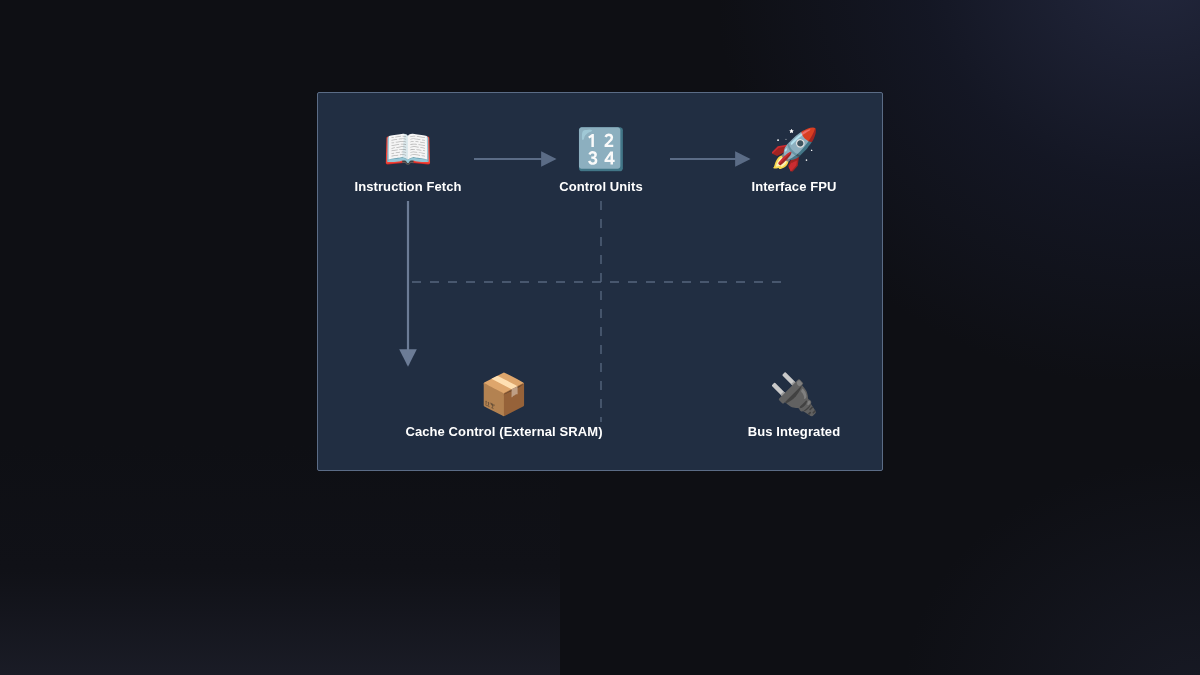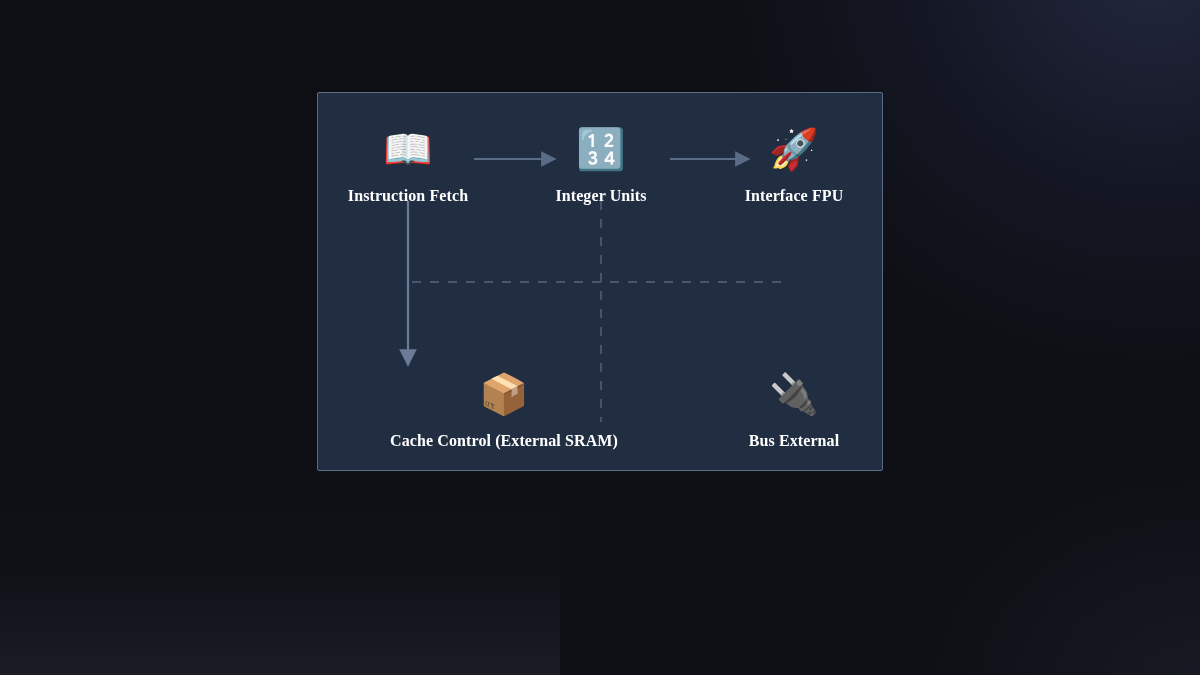--- a/index.html
+++ b/index.html
@@ -66,23 +66,23 @@
   }
   .node .glyph {
     font-size:40px;
     line-height:52px;
     height:52px;
     display:block;
     filter:none;
     user-select:none;
   }
   .node .label {
-    margin-top:12px;
-    font-family:Liberation Serif, serif;
-    font-size:16px;
+    margin-top:4px;
+    font-family:Liberation Sans, sans-serif;
+    font-size:13px;
     font-weight:bold;
     color:#ffffff;
     letter-spacing:0.1px;
     white-space:nowrap;
   }
 
   
   #footer {
     position:absolute;
     left:0; bottom:0;
@@ -121,36 +121,36 @@
       <line x1="90" y1="108" x2="90" y2="272" stroke="#6c7c96" stroke-width="2.2" marker-end="url(#ahd)"></line>
     </svg>
 
     <div class="node" style="left:90px; top:30px;">
       <span class="glyph">📖</span>
       <span class="label">Instruction Fetch</span>
     </div>
 
     <div class="node" style="left:283px; top:30px;">
       <span class="glyph">🔢</span>
-      <span class="label">Integer Units</span>
+      <span class="label">Control Units</span>
     </div>
 
     <div class="node" style="left:476px; top:30px;">
       <span class="glyph">🚀</span>
       <span class="label">Interface FPU</span>
     </div>
 
     <div class="node" style="left:186px; top:275px; width:260px; margin-left:-130px;">
       <span class="glyph">📦</span>
       <span class="label">Cache Control (External SRAM)</span>
     </div>
 
     <div class="node" style="left:476px; top:275px;">
       <span class="glyph">🔌</span>
-      <span class="label">Bus External</span>
+      <span class="label">Bus Integrated</span>
     </div>
 
   </div>
 
   <div id="footer">
 
     
 
     
 

